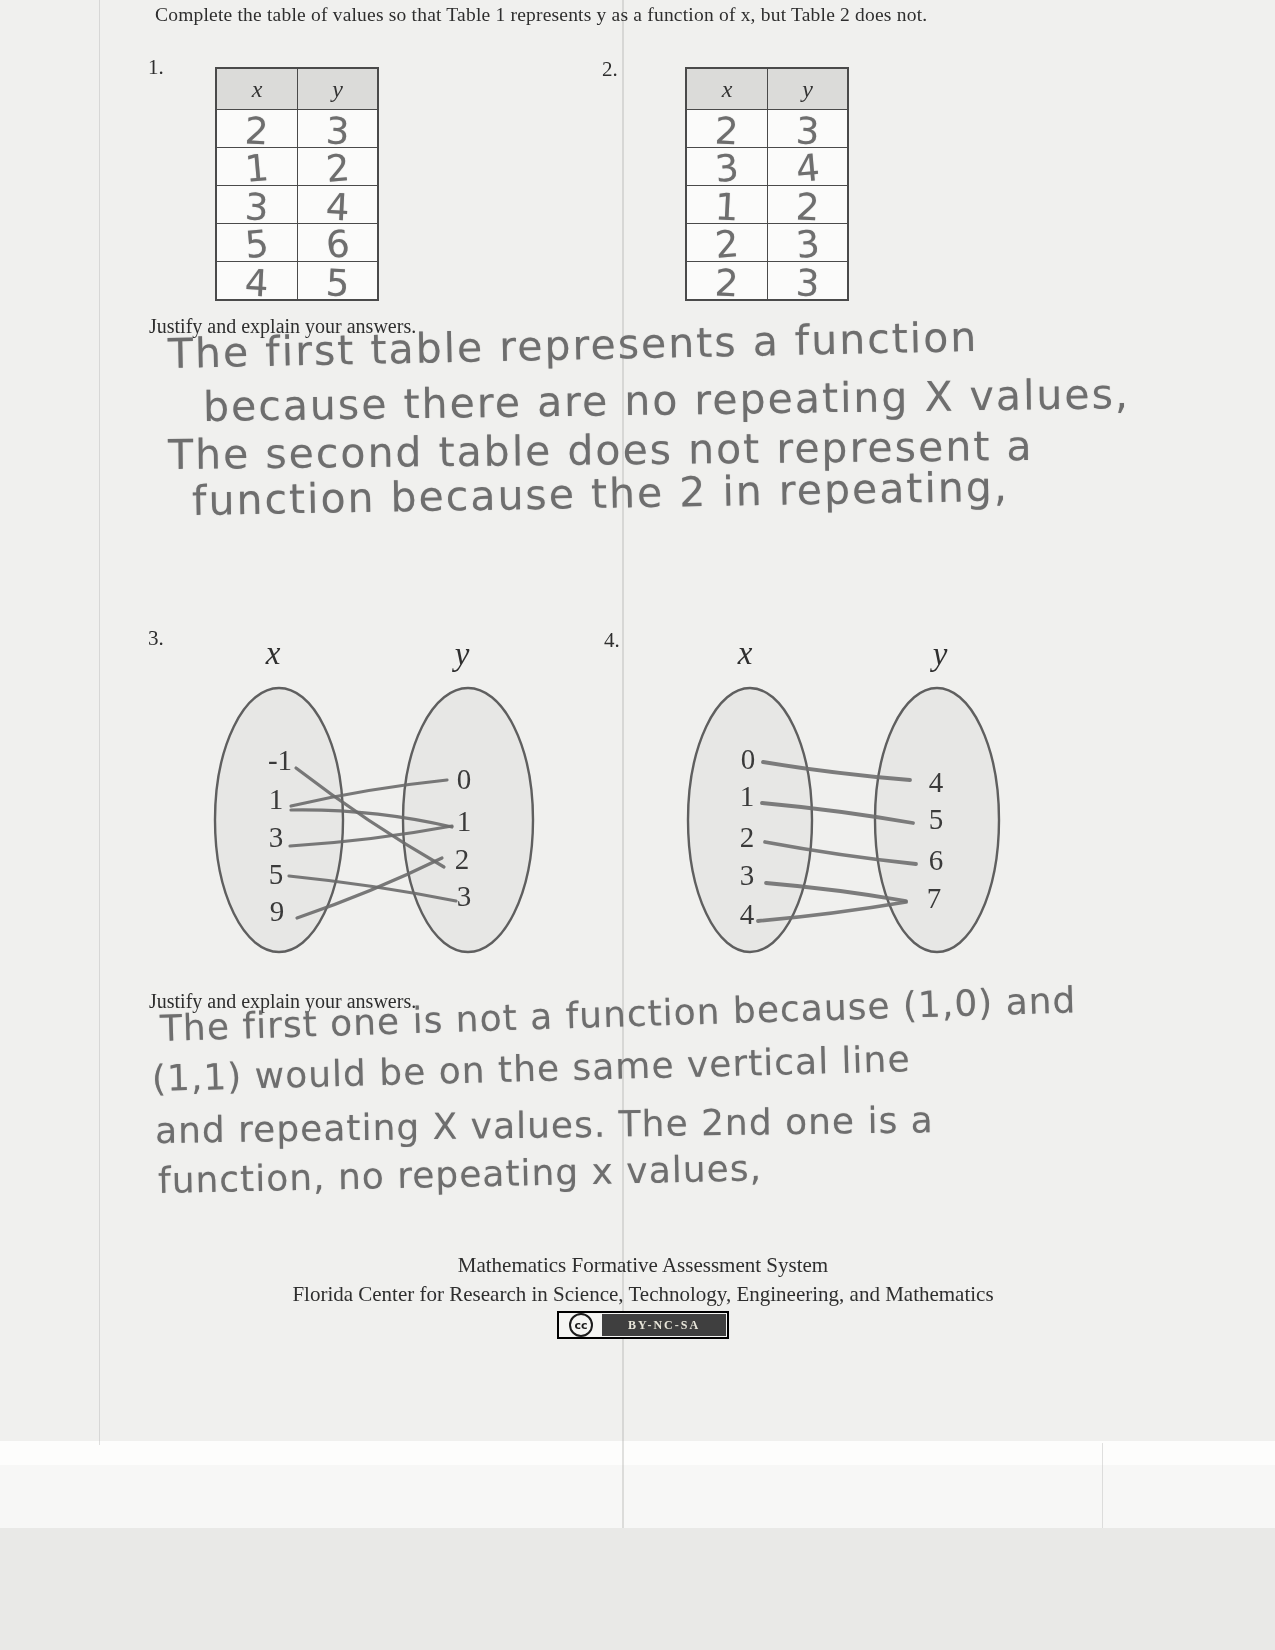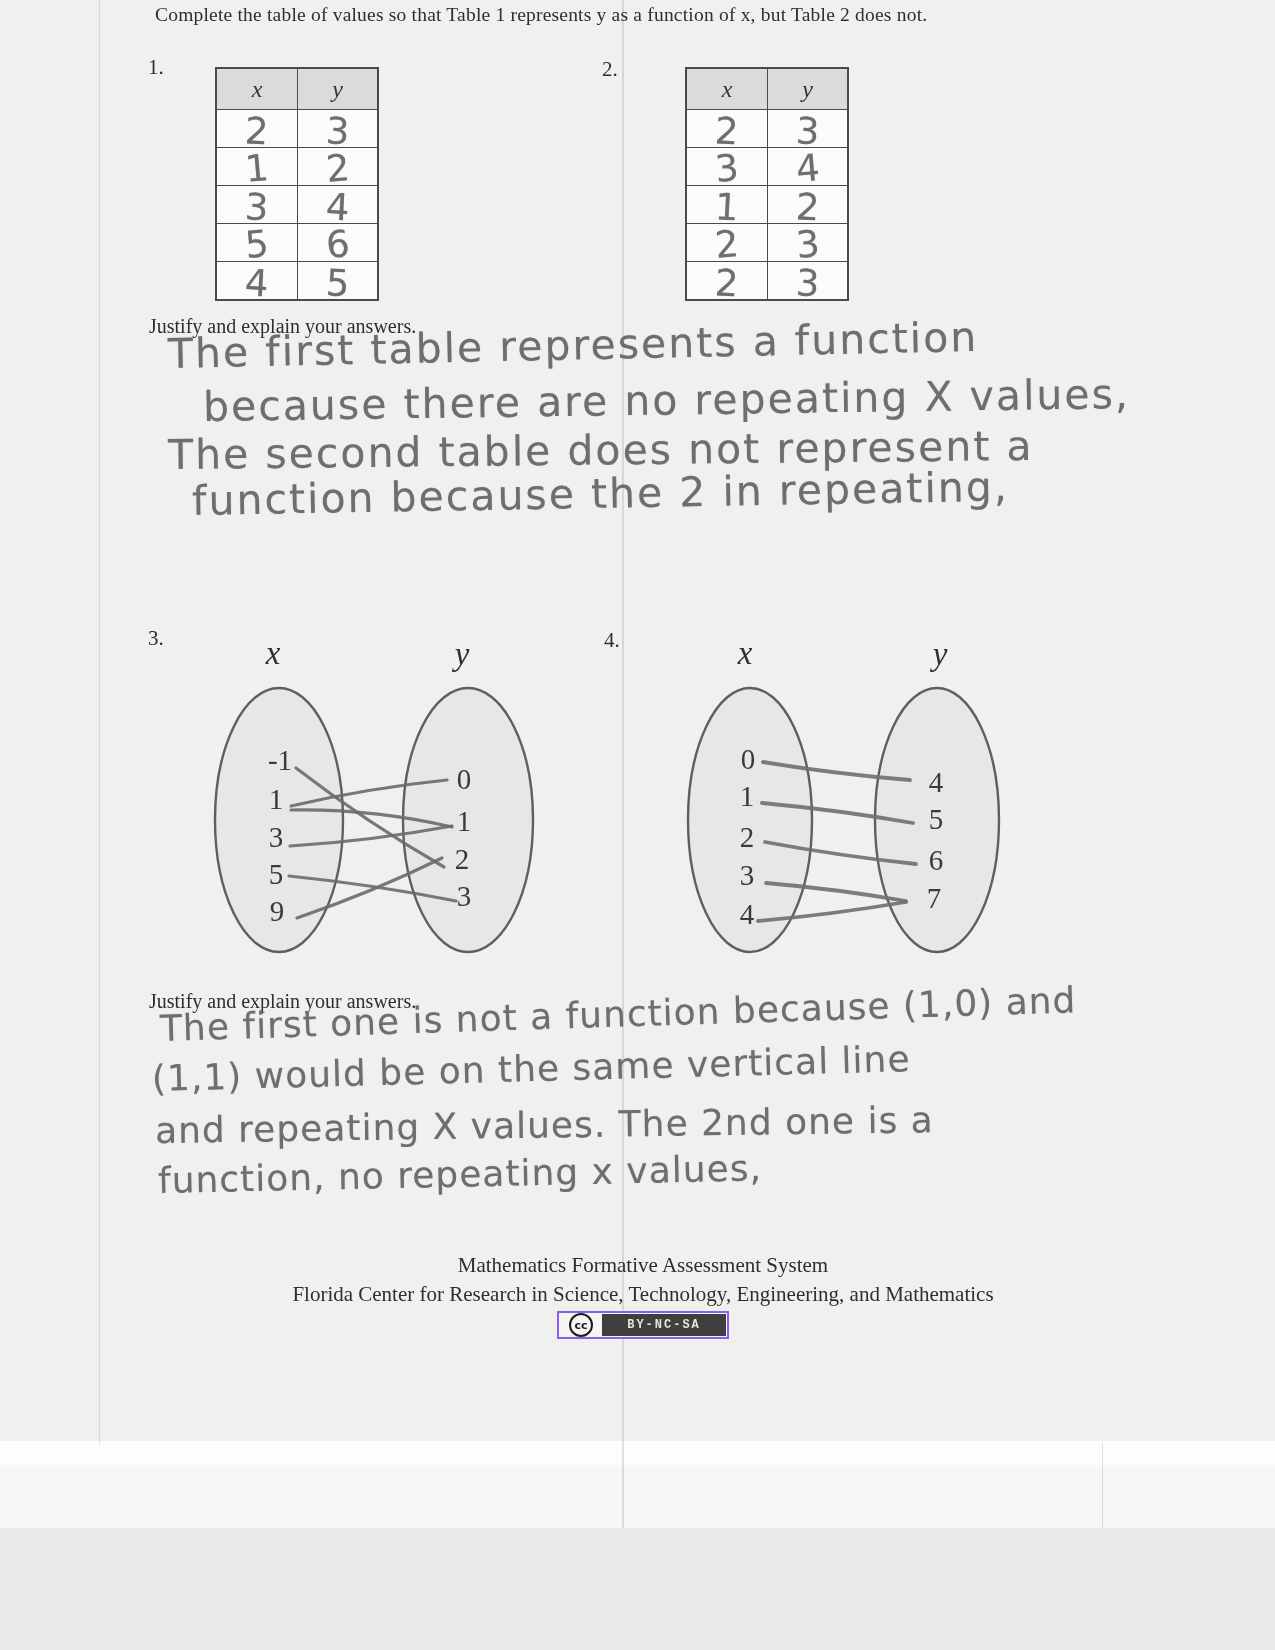--- a/index.html
+++ b/index.html
@@ -30,28 +30,28 @@
   .hw{font-family:"DejaVu Sans",sans-serif;color:#6e6e6e;
       text-shadow:0 0 1px rgba(110,110,110,.4);}
   .hw-digit{font-size:37px;line-height:1;}
   .vt-row:nth-child(odd) .hw-digit{transform:rotate(-5deg) translateY(2px);}
   .vt-row:nth-child(even) .hw-digit{transform:rotate(3deg) translateY(3px);}
   .hw-line{white-space:nowrap;transform-origin:left center;}
   .a1{font-size:41px;letter-spacing:2px;}
   .a2{font-size:36px;letter-spacing:1px;}
   
   .footer-line{left:13px;width:1260px;text-align:center;font-size:21px;white-space:nowrap;}
-  .badge{left:557px;top:1311px;width:172px;height:28px;border:2px solid #8b5cf6;background:#f5f5f3;
+  .badge{left:557px;top:1311px;width:172px;height:28px;border:2px solid #000000;background:#f5f5f3;
          display:flex;align-items:center;box-sizing:border-box;padding:1px;}
   .badge-cc{width:42px;display:flex;align-items:center;justify-content:center;}
   .cc-circle{width:20px;height:20px;border:2.5px solid #1c1c1c;border-radius:50%;
              display:flex;align-items:center;justify-content:center;
              font-family:"DejaVu Sans",sans-serif;font-weight:bold;font-size:11px;color:#1c1c1c;}
   .badge-label{flex:1;height:100%;background:#3f3f3f;display:flex;align-items:center;justify-content:center;
-               font-family:Liberation Mono, monospace;font-size:12px;font-weight:bold;
+               font-family:Liberation Serif, serif;font-size:12px;font-weight:bold;
                color:#e8e6da;letter-spacing:2px;}
   svg text{font-family:"Liberation Serif",serif;}
 </style>
 </head>
 <body>
 
 <div id="page">
 
   <div class="abs band-bright"></div>
   <div class="abs band-bottom"></div>

